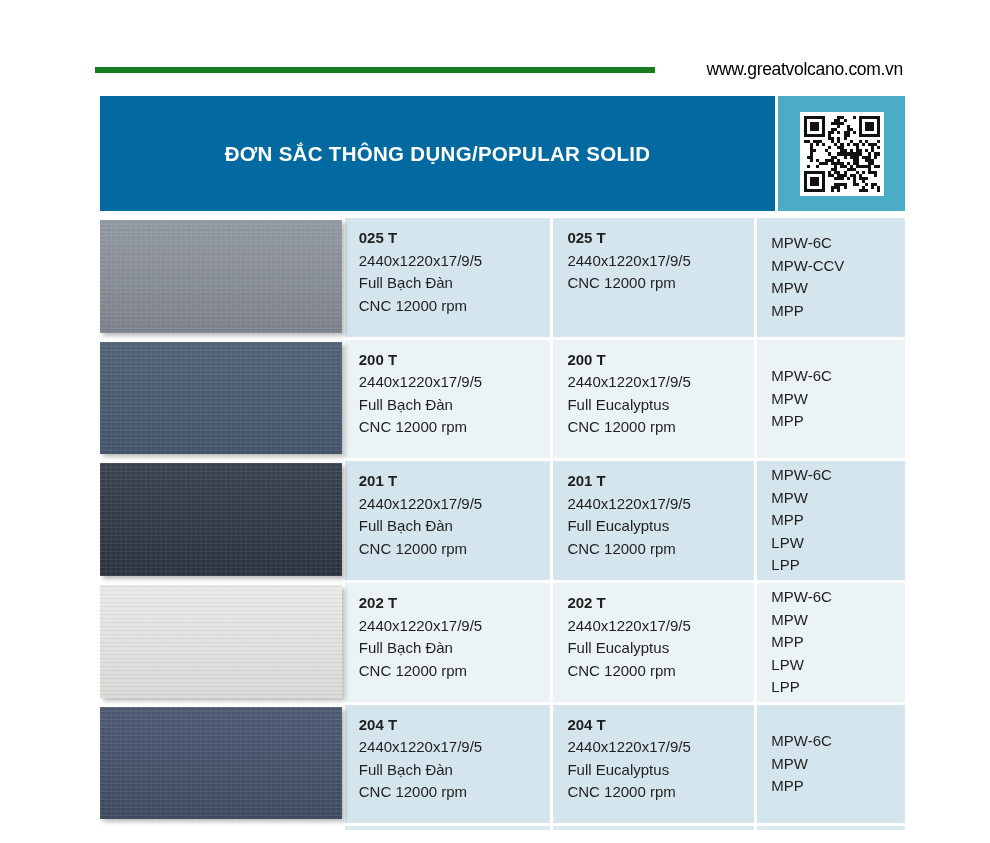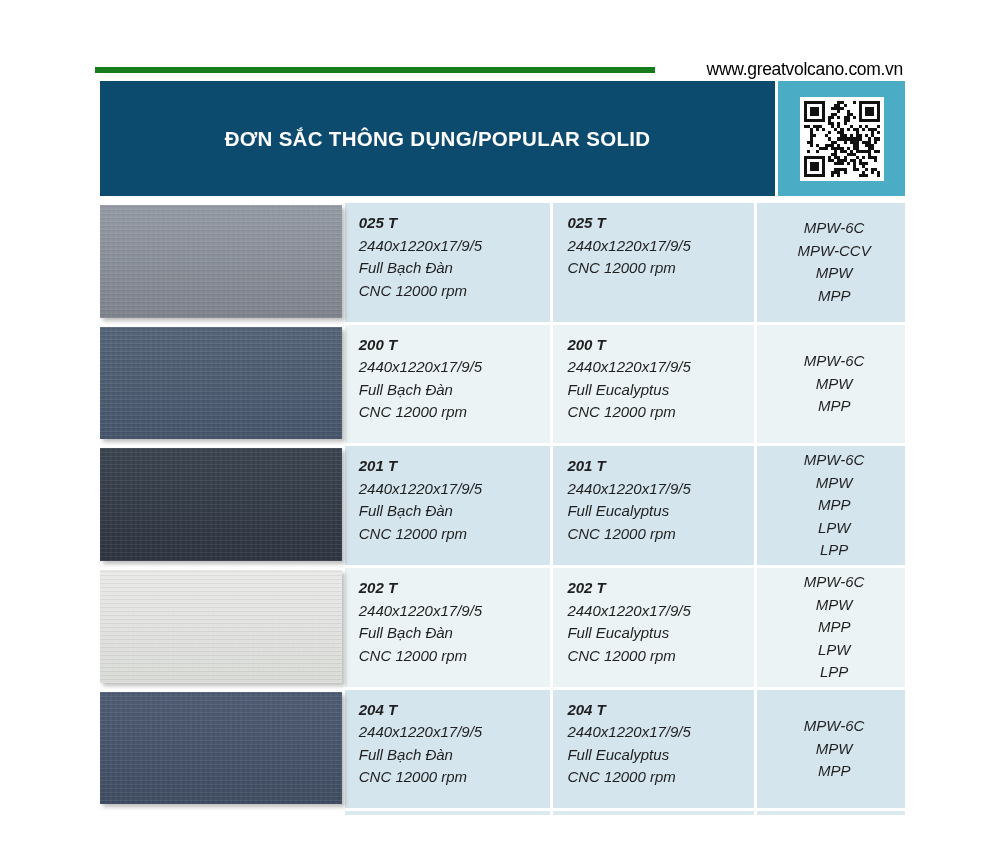--- a/index.html
+++ b/index.html
@@ -2,64 +2,64 @@
 <html><head>
 <meta charset="utf-8">
 <style>
   * { margin:0; padding:0; box-sizing:border-box; }
   html,body { background:#fff; }
   .page {
     position:relative; width:990px; height:843px; overflow:hidden; background:#fff;
     font-family:"Liberation Sans","DejaVu Sans",sans-serif; color:#1f1f1f;
   }
   
-  .topbar { position:relative; height:81px; }
+  .topbar { position:relative; height:96px; }
   .green-line { position:absolute; left:95px; top:67px; width:560px; height:6px; }
   .website { position:absolute; right:87px; top:59px; font-size:17.5px; color:#000;
              letter-spacing:-0.3px; text-decoration:none; }
   
   .header { margin-left:100px; width:805px; height:115px; display:flex; gap:3px; }
   .header-title-cell { flex:1; display:flex; align-items:center; justify-content:center; }
   .header-title { color:#fff; font-weight:bold; font-size:20.5px; letter-spacing:0.3px; }
   .header-qr-cell { width:127px; display:flex; align-items:center; justify-content:center; }
   .qr-box { width:84px; height:84px; background:#fff; padding:4px; }
   .qr-box svg { width:76px; height:76px; display:block; shape-rendering:crispEdges; fill:#111; }
   
   .table { margin-left:100px; width:805px; margin-top:7px; }
-  .row { display:flex; gap:3px; height:118.7px; margin-bottom:3px;font-style:italic; }
+  .row { display:flex; gap:3px; height:118.7px; margin-bottom:3px; }
   .swatch-cell { width:250px; position:relative; }
   .swatch { position:absolute; left:0; right:0; top:2px; bottom:4px;
             background:linear-gradient(var(--c1),var(--c2));
             box-shadow:3px 3px 4px rgba(70,70,70,.35); }
   .swatch::after { content:""; position:absolute; inset:0;
     background:
       repeating-linear-gradient(180deg, rgba(255,255,255,.07) 0 1px, rgba(0,0,0,.06) 1px 2px, transparent 2px 4px),
       repeating-linear-gradient(90deg, rgba(255,255,255,.03) 0 2px, transparent 2px 5px);
   }
   .cell { padding:9px 8px 0 14px; }
   .col-a { width:212px; }
   .col-b { width:207px; }
-  .col-c { width:152px; display:flex; flex-direction:column; justify-content:center; padding-top:0;align-items:center; }
+  .col-c { width:152px; display:flex; flex-direction:column; justify-content:center; padding-top:0; }
   .code { font-weight:bold; font-size:15px; line-height:22.5px; }
   .line { font-size:15px; line-height:22.5px; }
   .sliver { height:4px; overflow:hidden; margin-bottom:0; }
   .sliver .cell, .sliver .swatch-cell { height:100%; }
 </style>
 </head>
 <body>
 
 <div class="page">
 
   <div class="topbar">
     <div class="green-line" style="background-color: rgb(23, 124, 29);"></div>
     <a class="website" href="#">www.greatvolcano.com.vn</a>
   </div>
 
   <div class="header">
-    <div class="header-title-cell" style="background-color: #0c4a6e;">
+    <div class="header-title-cell" style="background-color: #0369a1;">
       <span class="header-title">ĐƠN SẮC THÔNG DỤNG/POPULAR SOLID</span>
     </div>
     <div class="header-qr-cell" style="background-color: rgb(74, 172, 197);">
       <div class="qr-box">
         <svg id="qr-svg" xmlns="http://www.w3.org/2000/svg" viewBox="0 0 25 25">
             <rect x="0" y="0" width="1" height="1"></rect>
             <rect x="1" y="0" width="1" height="1"></rect>
             <rect x="2" y="0" width="1" height="1"></rect>
             <rect x="3" y="0" width="1" height="1"></rect>
             <rect x="4" y="0" width="1" height="1"></rect>

